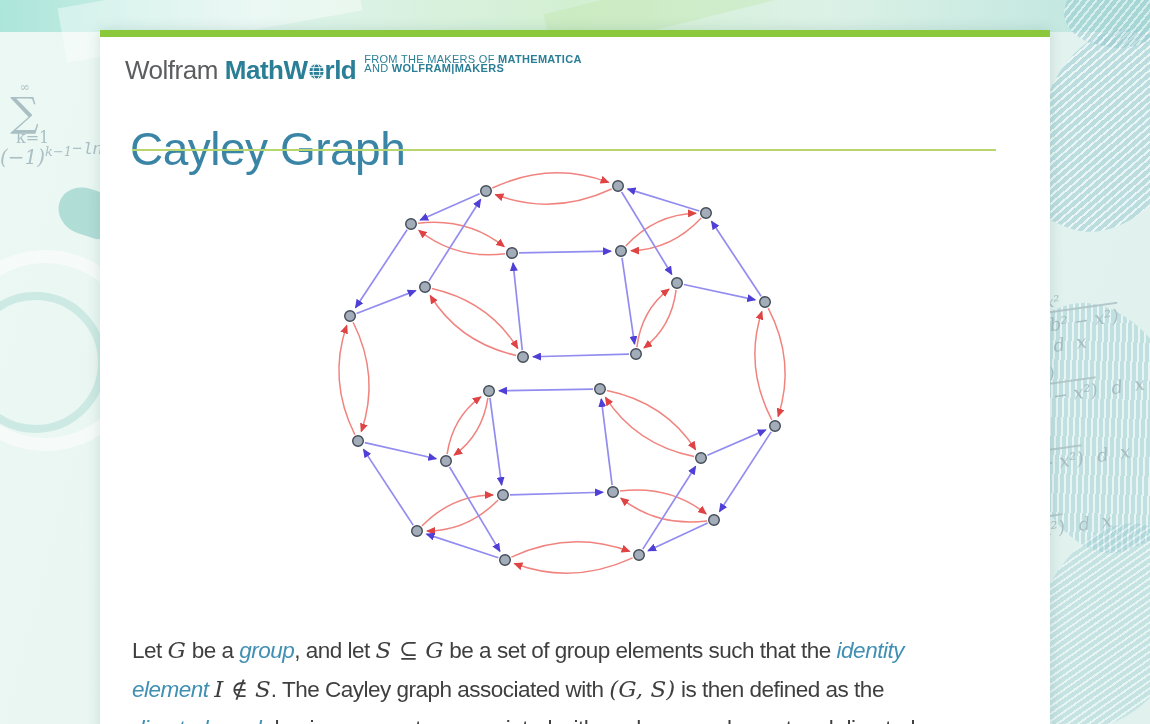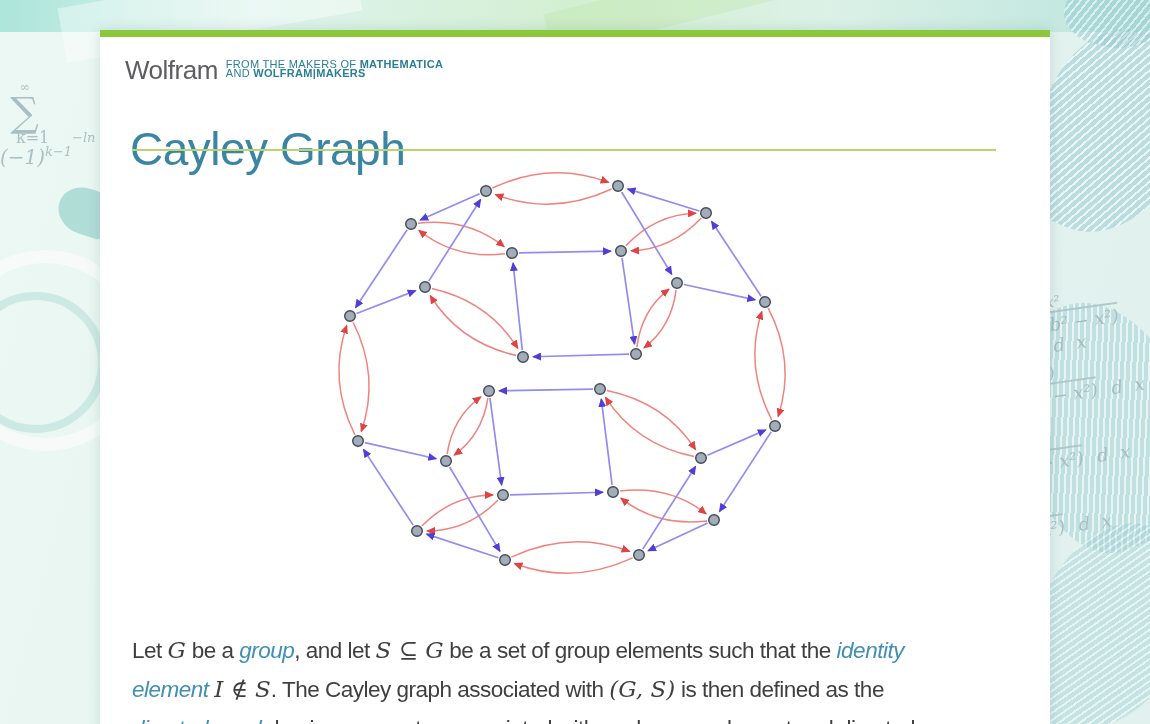--- a/index.html
+++ b/index.html
@@ -26,35 +26,35 @@
     border-radius:55% 45% 15% 60%;transform:rotate(18deg);}
   
   .formula{position:absolute;color:#9fb6bc;font-family:"DejaVu Serif",serif;font-style:italic;opacity:.85;z-index:1;}
   .sumwrap{left:0px;top:82px;width:104px;}
   .sumcol{display:inline-block;text-align:center;vertical-align:middle;font-style:normal;}
   .suminf{display:block;font-size:12px;line-height:10px;}
   .sumsig{display:block;font-size:40px;line-height:40px;}
   .sumlow{display:block;font-size:16px;line-height:12px;padding-left:16px;}
   .sumexpr{display:inline-block;vertical-align:14px;font-size:20px;}
   .sumexpr sup{font-size:13px;}
-  .lnfrag{left:72px;top:130px;font-size:13px;}
+  .lnfrag{left:72px;top:140px;font-size:17px;font-family:Liberation Mono, monospace;}
   .rfrag{width:120px;transform:rotate(-8deg);font-size:18px;}
   .rfrag .ftop{display:block;font-size:15px;margin-left:6px;}
   .rfrag .rad{display:inline-block;border-top:2px solid #aec3c7;padding-top:1px;}
   .rfrag .fdx{display:inline-block;margin-left:8px;letter-spacing:3px;}
   .f1{left:1042px;top:286px;}
   .f2{left:1038px;top:358px;}
   .f3{left:1038px;top:442px;}
   .f4{left:1040px;top:508px;}
   
   .card{position:absolute;left:100px;top:30px;width:950px;height:880px;background:#ffffff;
     z-index:5;box-shadow:0 0 12px rgba(50,110,100,.18);}
   .card-topbar{position:absolute;left:0;top:0;width:100%;height:7px;background:var(--card_top_bar);}
   
-  .logo{position:absolute;left:25px;top:25px;display:flex;align-items:center;cursor:pointer;white-space:nowrap;}
+  .logo{position:absolute;left:25px;top:25px;display:flex;align-items:flex-start;cursor:pointer;white-space:nowrap;}
   .logo-wolfram{font-size:26px;color:var(--logo_gray);letter-spacing:-0.5px;}
   .logo-mw{font-size:26px;font-weight:700;color:var(--logo_teal);margin-left:7px;letter-spacing:-0.5px;}
   .globe{width:17px;height:17px;vertical-align:-1px;}
   .tagline{margin-left:8px;margin-bottom:3px;color:var(--logo_teal);font-size:11px;line-height:9px;letter-spacing:.3px;}
   .tagline .tl{display:block;}
   .tagline b{font-weight:700;}
   
   .title{position:absolute;left:30px;top:62px;font-size:46px;line-height:52px;letter-spacing:-0.5px;
     color:var(--title_teal);font-weight:400;}
   .rule{position:absolute;left:32px;top:119px;width:864px;height:2px;background:var(--rule_green);}
@@ -109,20 +109,28 @@
     <span class="rad">x²)</span>
     <span class="fdx">d x</span>
   </div>
 </div>
 
 <div class="card">
   <div class="card-topbar"></div>
 
   <div class="logo">
     <span class="logo-wolfram">Wolfram</span>
+    <span class="logo-mw"><span>MathW</span><svg class="globe" viewBox="0 0 20 20">
+          <circle cx="10" cy="10" r="9" fill="#2a7e96"></circle>
+          <ellipse cx="10" cy="10" rx="4" ry="9" fill="none" stroke="#ffffff" stroke-width="1.1"></ellipse>
+          <circle cx="10" cy="10" r="9" fill="none" stroke="#ffffff" stroke-width="1.1"></circle>
+          <line x1="1" y1="10" x2="19" y2="10" stroke="#ffffff" stroke-width="1.1"></line>
+          <line x1="2.5" y1="5.5" x2="17.5" y2="5.5" stroke="#ffffff" stroke-width="1.1"></line>
+          <line x1="2.5" y1="14.5" x2="17.5" y2="14.5" stroke="#ffffff" stroke-width="1.1"></line>
+        </svg><span>rld</span></span>
     <span class="tagline">
       <span class="tl"><span>FROM THE MAKERS OF </span><b>MATHEMATICA</b></span>
       <span class="tl"><span>AND </span><b>WOLFRAM|MAKERS</b></span>
     </span>
   </div>
 
   <h1 class="title">Cayley Graph</h1>
   <div class="rule"></div>
 
   <svg class="figure" viewBox="0 0 500 450">

